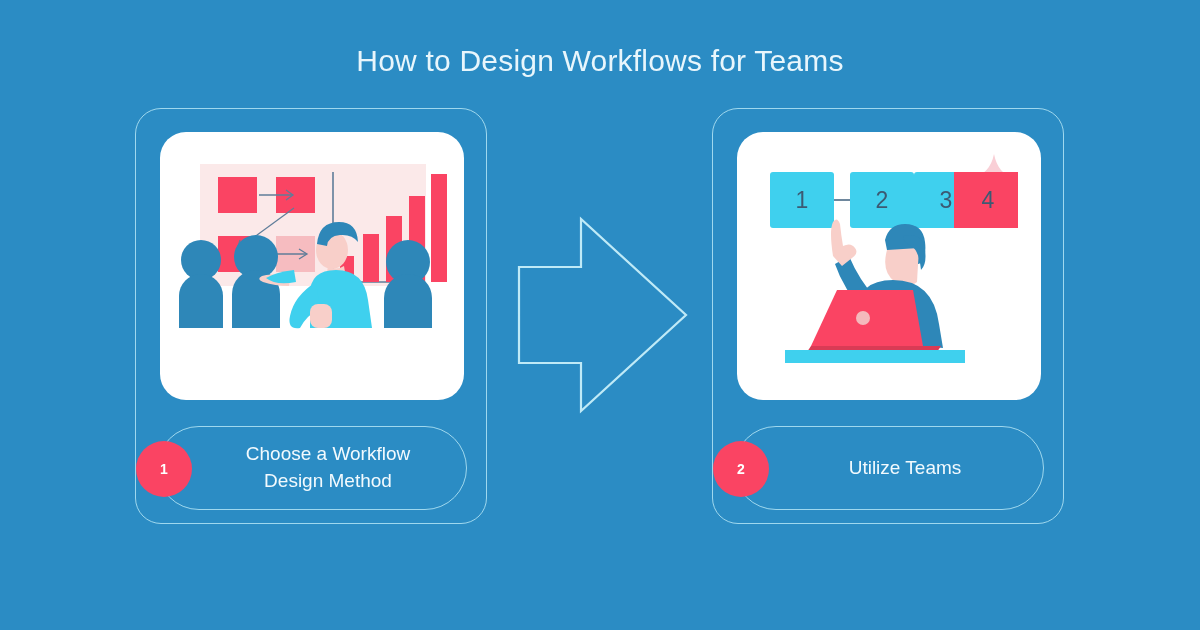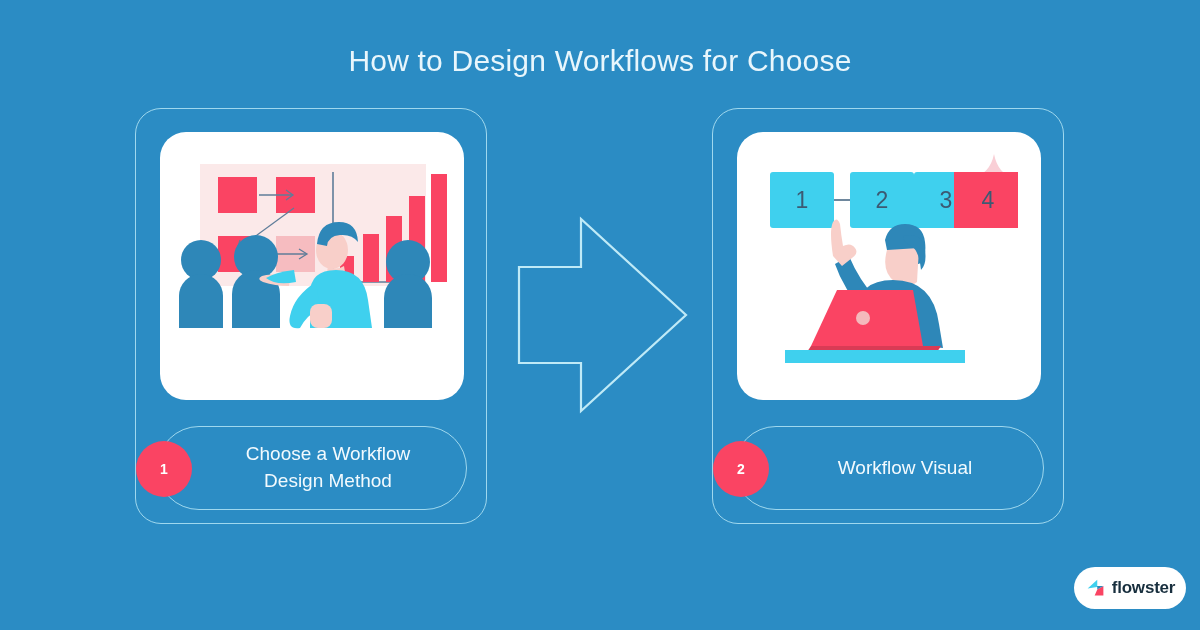--- a/index.html
+++ b/index.html
@@ -61,21 +61,21 @@
     width:112px; height:42px; background:#fff; border-radius:21px;
     display:flex; align-items:center; justify-content:center; gap:6px;
   }
   .logo-text { color:#182F3E; font-size:17px; font-weight:700; letter-spacing:-.2px; }
 </style>
 </head>
 <body>
 
 <div class="stage">
 
-  <div class="title">How to Design Workflows for Choose</div>
+  <div class="title">How to Design Workflows for Teams</div>
 
   <div class="step" id="step-1">
 
     <div class="art-card">
       <svg class="art" viewBox="0 0 304 268">
 
         <rect x="40" y="32" width="226" height="122" fill="#FBE9E9"></rect>
 
         <rect x="58" y="45" width="39" height="36" fill="#FA4463"></rect>
         <rect x="116" y="45" width="39" height="36" fill="#FA4463"></rect>
@@ -185,27 +185,19 @@
 
         <rect x="48" y="218" width="180" height="13" fill="#3FD0EE"></rect>
       </svg>
     </div>
 
     <div class="pill">
       <div class="badge">
         <span>2</span>
       </div>
       <div class="pill-text">
-        <span>Workflow Visual</span><br>
+        <span>Utilize Teams</span><br>
       </div>
     </div>
   </div>
 
-  <div class="logo">
-    <svg width="21" height="21" viewBox="0 0 24 24">
-      <path d="M3 12 L14 2 L14 9 L21 9 Z" fill="#3FD0EE"></path>
-      <path d="M21 9 L21 20 L11 20 L14 13 Z" fill="#FA4463"></path>
-      <path d="M14 9 L21 9 L14 13 Z" fill="#2E87B8"></path>
-    </svg>
-    <span class="logo-text">flowster</span>
-  </div>
 
 </div>
 
 </body></html>

